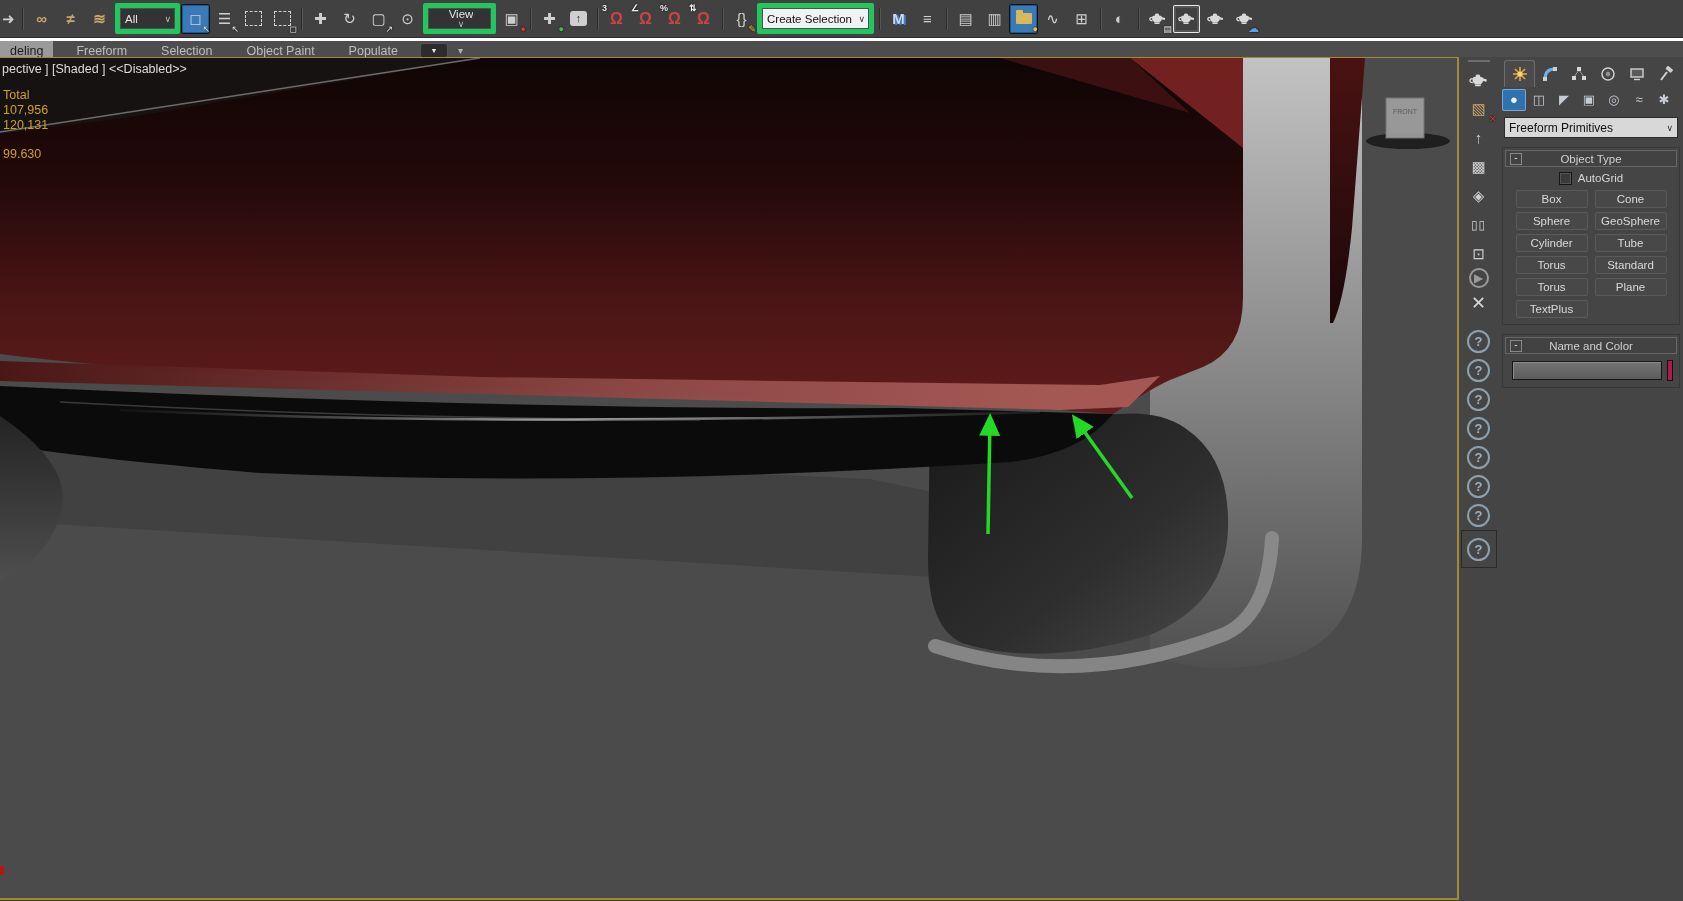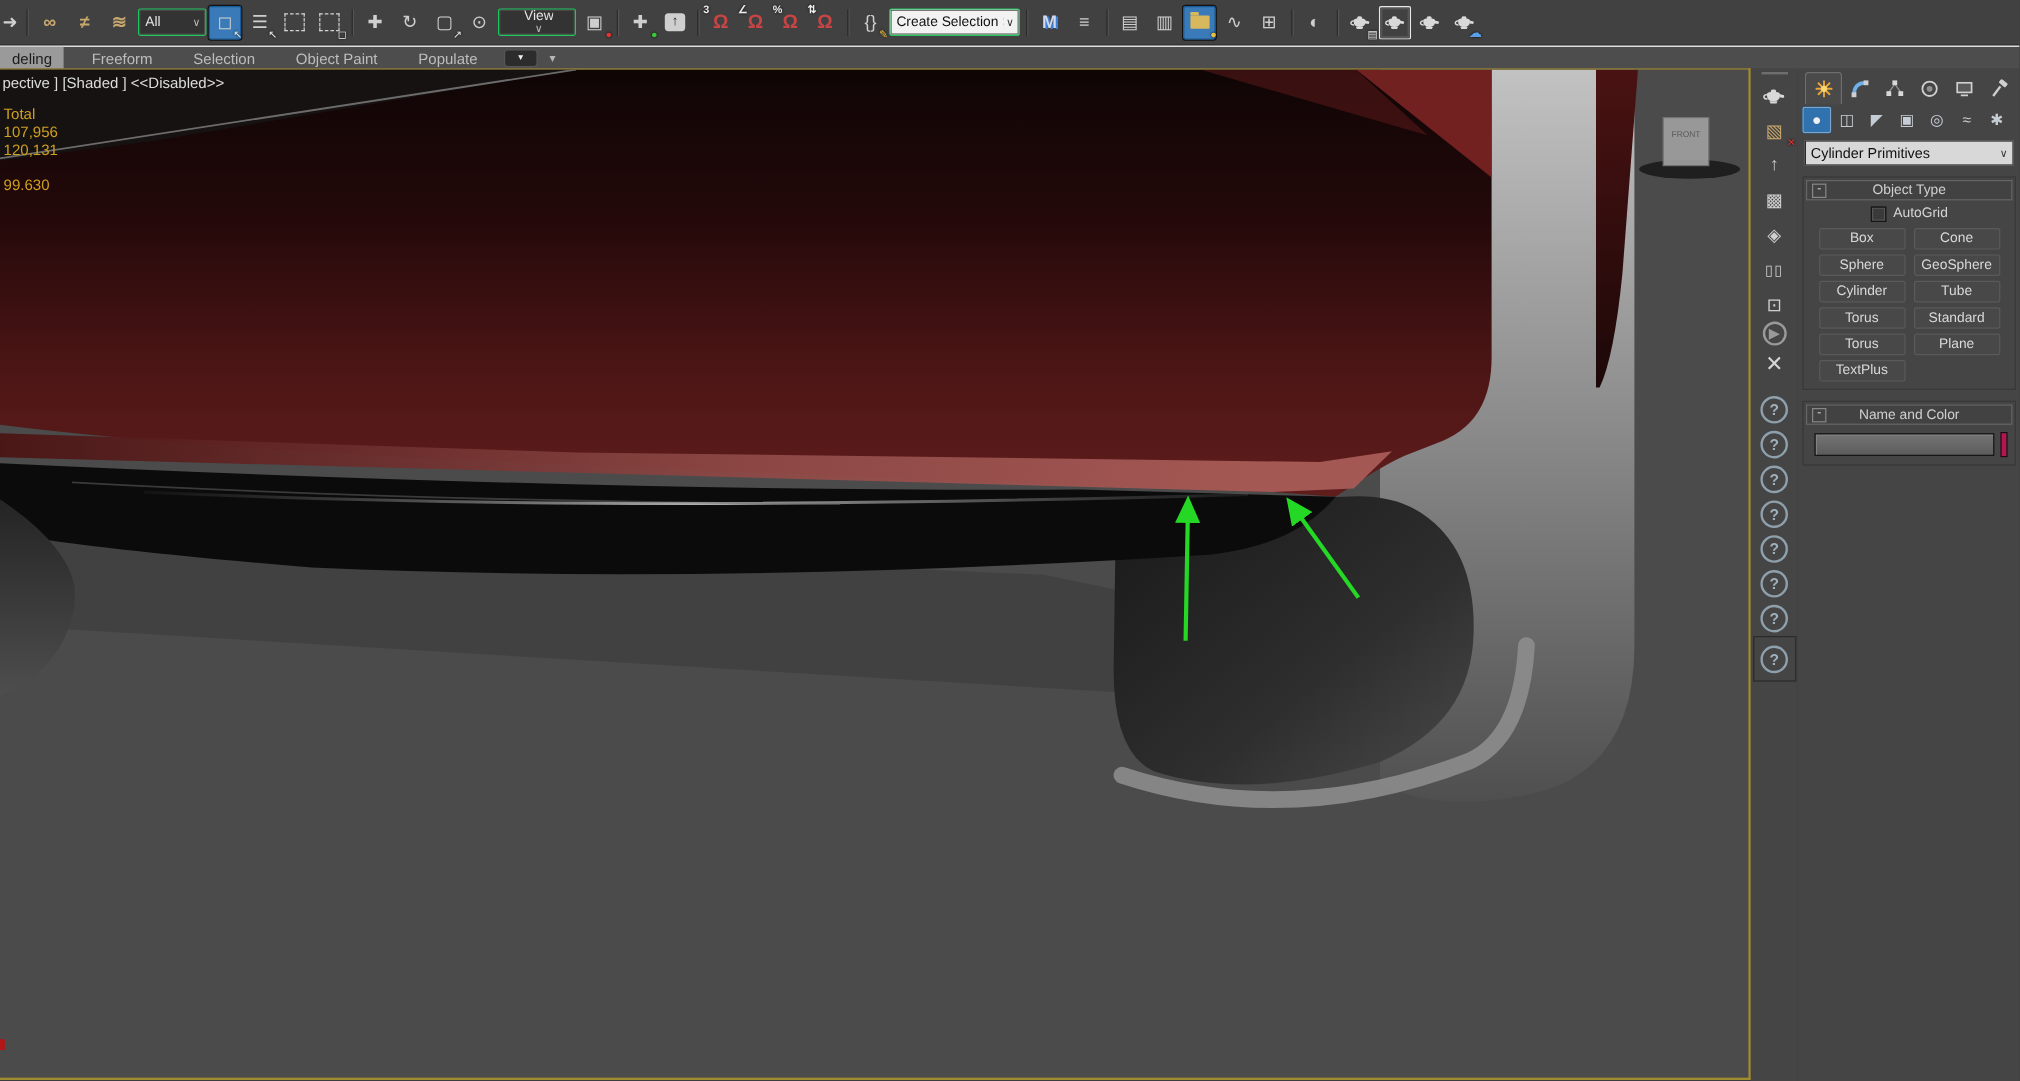--- a/index.html
+++ b/index.html
@@ -34,35 +34,35 @@
     text-shadow:0 0 2px #000;
   }
   .badge.pre{left:-1px;right:auto;top:-1px;bottom:auto;color:#eee;font-weight:bold;}
   .badge.red{color:#e03535;}
   .badge.green{color:#37c937;}
   .badge.gold{color:#e8c040;}
   .badge.blue{color:#5aa0e8;font-size:11px;}
   .k-sep{width:7px;height:24px;}
   .k-sep::after{content:"";display:block;width:1px;height:22px;background:#2b2b2b;
      box-shadow:1px 0 0 #555;margin:0 auto;}
-  .k-select{width:90px;height:21px;background:#333;border:1px solid #22c55e;
+  .k-select{width:90px;height:21px;background:#333;border:5px solid #22c55e;
      box-shadow:inset 0 0 0 1px #4f4f4f;border-radius:2px;align-items:center;padding:0 2px 0 5px;}
   .k-select .lbl{display:block;color:#e4e4e4;font-size:11.5px;white-space:nowrap;overflow:hidden;flex:1;}
   .k-select .chev{display:block;color:#bbb;font-size:9px;padding:0 2px;}
   .k-select.light{background:#f2f2f2;}
   .k-select.light .lbl{color:#111;}
   .k-select.light .chev{color:#333;}
   .k-dashedbox .dash{display:block;width:15px;height:13px;border:1px dashed #d2d2d2;}
   .k-folder .folder{display:block;width:16px;height:11px;background:#d8b85c;border-radius:1px;position:relative;}
   .k-folder .folder::before{content:"";position:absolute;left:0;top:-3px;width:7px;height:3px;background:#d8b85c;border-radius:1px 1px 0 0;}
   .k-teapot .tpot{display:block;width:20px;height:15px;color:#d9d9d9;}
   
   .ribbon{
     position:absolute;left:0;top:38px;width:1683px;height:19px;background:#4d4d4d;
-    border-top:1px solid #ffffff;display:flex;align-items:stretch;text-align:center;
+    border-top:3px solid #ffffff;display:flex;align-items:stretch;text-align:center;
   }
   .rtab{display:flex;align-items:center;padding:0 17px;color:#bdbdbd;font-size:12.5px;white-space:nowrap;}
   .rtab.active{background:#9a9a9a;color:#1c1c1c;padding:0 10px;margin-right:6px;}
   .rtab.k-pill,.rtab.k-caret{padding:0 5px;}
   .rtab .pillbox{display:none;}
   .rtab.k-pill .pillbox{display:flex;width:26px;height:13px;background:#2c2c2c;border:1px solid #555;
      border-radius:3px;align-items:center;justify-content:center;color:#eee;font-size:7px;}
   .rtab.k-caret{color:#b5b5b5;font-size:10px;}
   
   .viewport{
@@ -683,21 +683,21 @@
       </div>
       <div class="p-subtab">
         <span class="gl">≈</span>
       </div>
       <div class="p-subtab">
         <span class="gl">✱</span>
       </div>
     </div>
 
   <div class="p-select">
-    <span class="val">Cylinder Primitives</span>
+    <span class="val">Freeform Primitives</span>
     <span class="chev">∨</span>
   </div>
 
   <div class="rollout">
     <div class="r-head">
       <span class="minus">-</span>
       <span class="r-title">Object Type</span>
     </div>
     <div class="autogrid">
       <span class="cb"></span>

